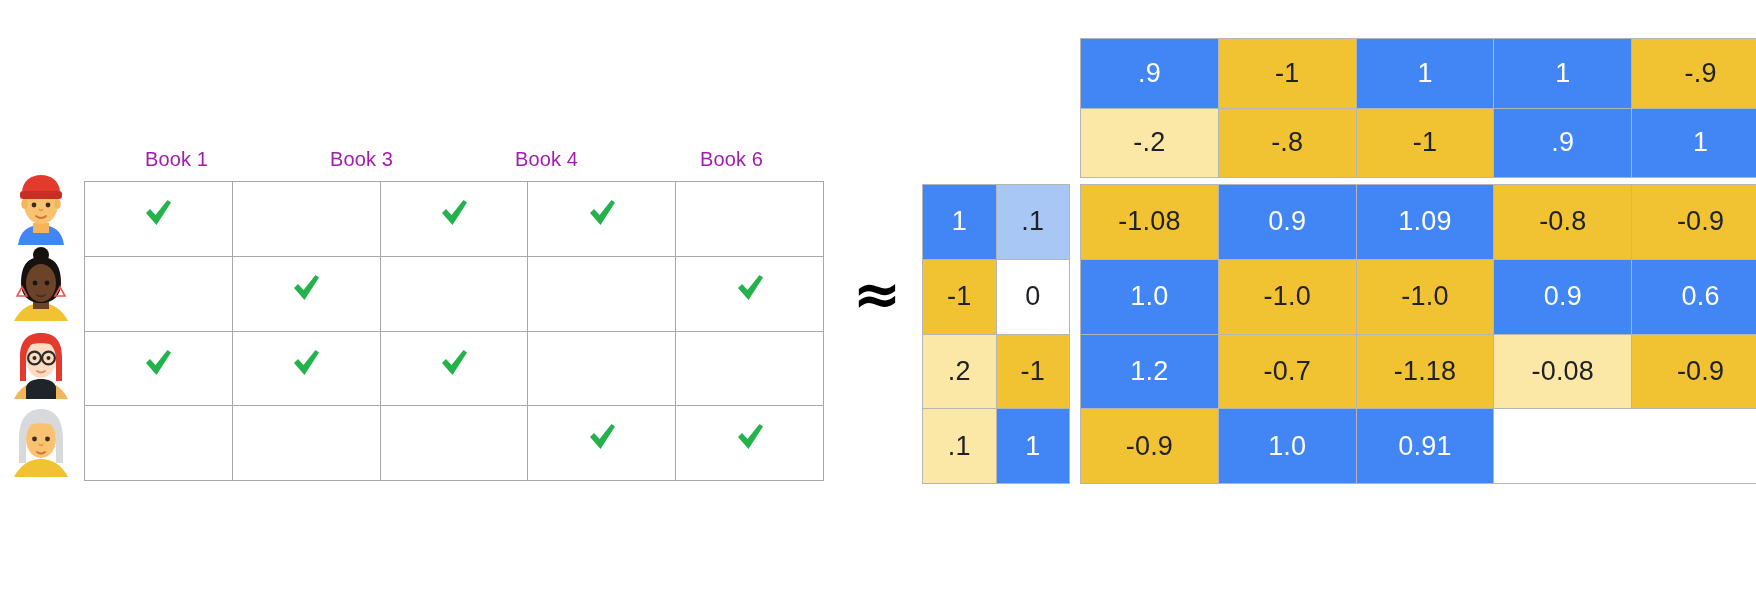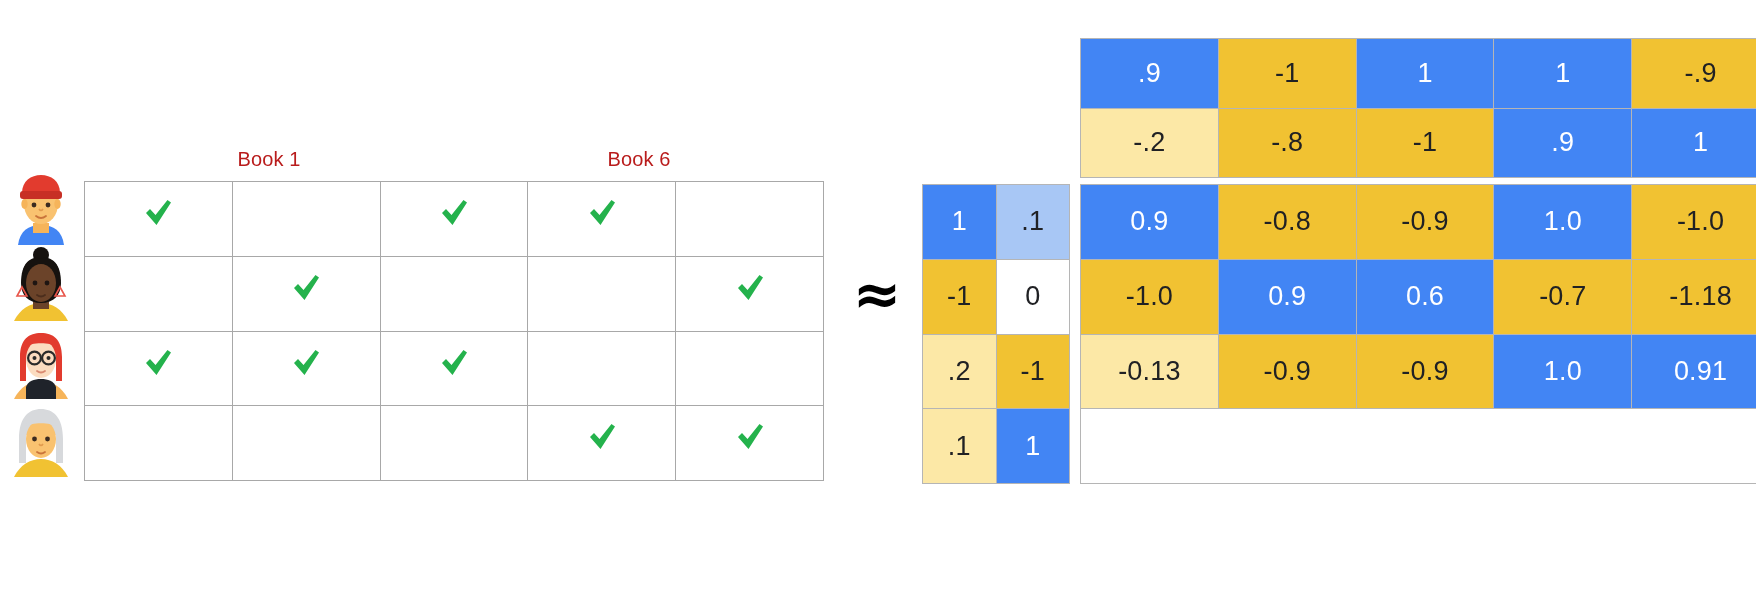--- a/index.html
+++ b/index.html
@@ -31,21 +31,21 @@
     top: 146px;
     width: 740px;
     height: 30px;
     display: flex;
   }
   .book-header {
     flex: 1 1 0;
     text-align: center;
     font-size: 20px;
     line-height: 26px;
-    color: #b91c1c;
+    color: #a21caf;
     letter-spacing: 0.1px;
     white-space: nowrap;
   }
 
   #ratings-grid {
     position: absolute;
     left: 84px;
     top: 181px;
     width: 740px;
     height: 300px;
@@ -231,20 +231,22 @@
         <circle cx="28.5" cy="36" r="2.4" fill="#3b2b20"></circle>
         <circle cx="41.5" cy="36" r="2.4" fill="#3b2b20"></circle>
         <path d="M33 41 q2 3 4 0" stroke="#e09a4e" stroke-width="1.6" fill="none"></path>
         <path d="M31 49 q4 3 8 0" stroke="#c9743b" stroke-width="1.8" fill="none" stroke-linecap="round"></path>
       </svg>
     </div>
   </div>
 
   <div id="book-headers">
     <div class="book-header">Book 1</div>
+    <div class="book-header">Book 3</div>
+    <div class="book-header">Book 4</div>
     <div class="book-header">Book 6</div>
   </div>
 
   <div id="ratings-grid">
       <div class="rating-row">
         <div class="rating-cell">
           <span class="check"><svg viewBox="0 0 34 34" width="34" height="34">
               <path d="M5 17 L9 13 L14.5 19 L26.5 4 L30 6.5 L15.5 29 Z" fill="#24b24c"></path>
             </svg></span>
         </div>
@@ -331,28 +333,31 @@
     <div class="mcell blue">1</div>
     <div class="mcell blue">1</div>
     <div class="mcell yellow">-.9</div>
     <div class="mcell lightyellow">-.2</div>
     <div class="mcell yellow">-.8</div>
     <div class="mcell yellow">-1</div>
     <div class="mcell blue">.9</div>
     <div class="mcell blue">1</div>
   </div>
 <div class="matrix" id="matrix-product">
+    <div class="mcell yellow">-1.08</div>
     <div class="mcell blue">0.9</div>
+    <div class="mcell blue">1.09</div>
     <div class="mcell yellow">-0.8</div>
     <div class="mcell yellow">-0.9</div>
     <div class="mcell blue">1.0</div>
     <div class="mcell yellow">-1.0</div>
     <div class="mcell yellow">-1.0</div>
     <div class="mcell blue">0.9</div>
     <div class="mcell blue">0.6</div>
+    <div class="mcell blue">1.2</div>
     <div class="mcell yellow">-0.7</div>
     <div class="mcell yellow">-1.18</div>
-    <div class="mcell lightyellow">-0.13</div>
+    <div class="mcell lightyellow">-0.08</div>
     <div class="mcell yellow">-0.9</div>
     <div class="mcell yellow">-0.9</div>
     <div class="mcell blue">1.0</div>
     <div class="mcell blue">0.91</div>
   </div>
 
 </body></html>

